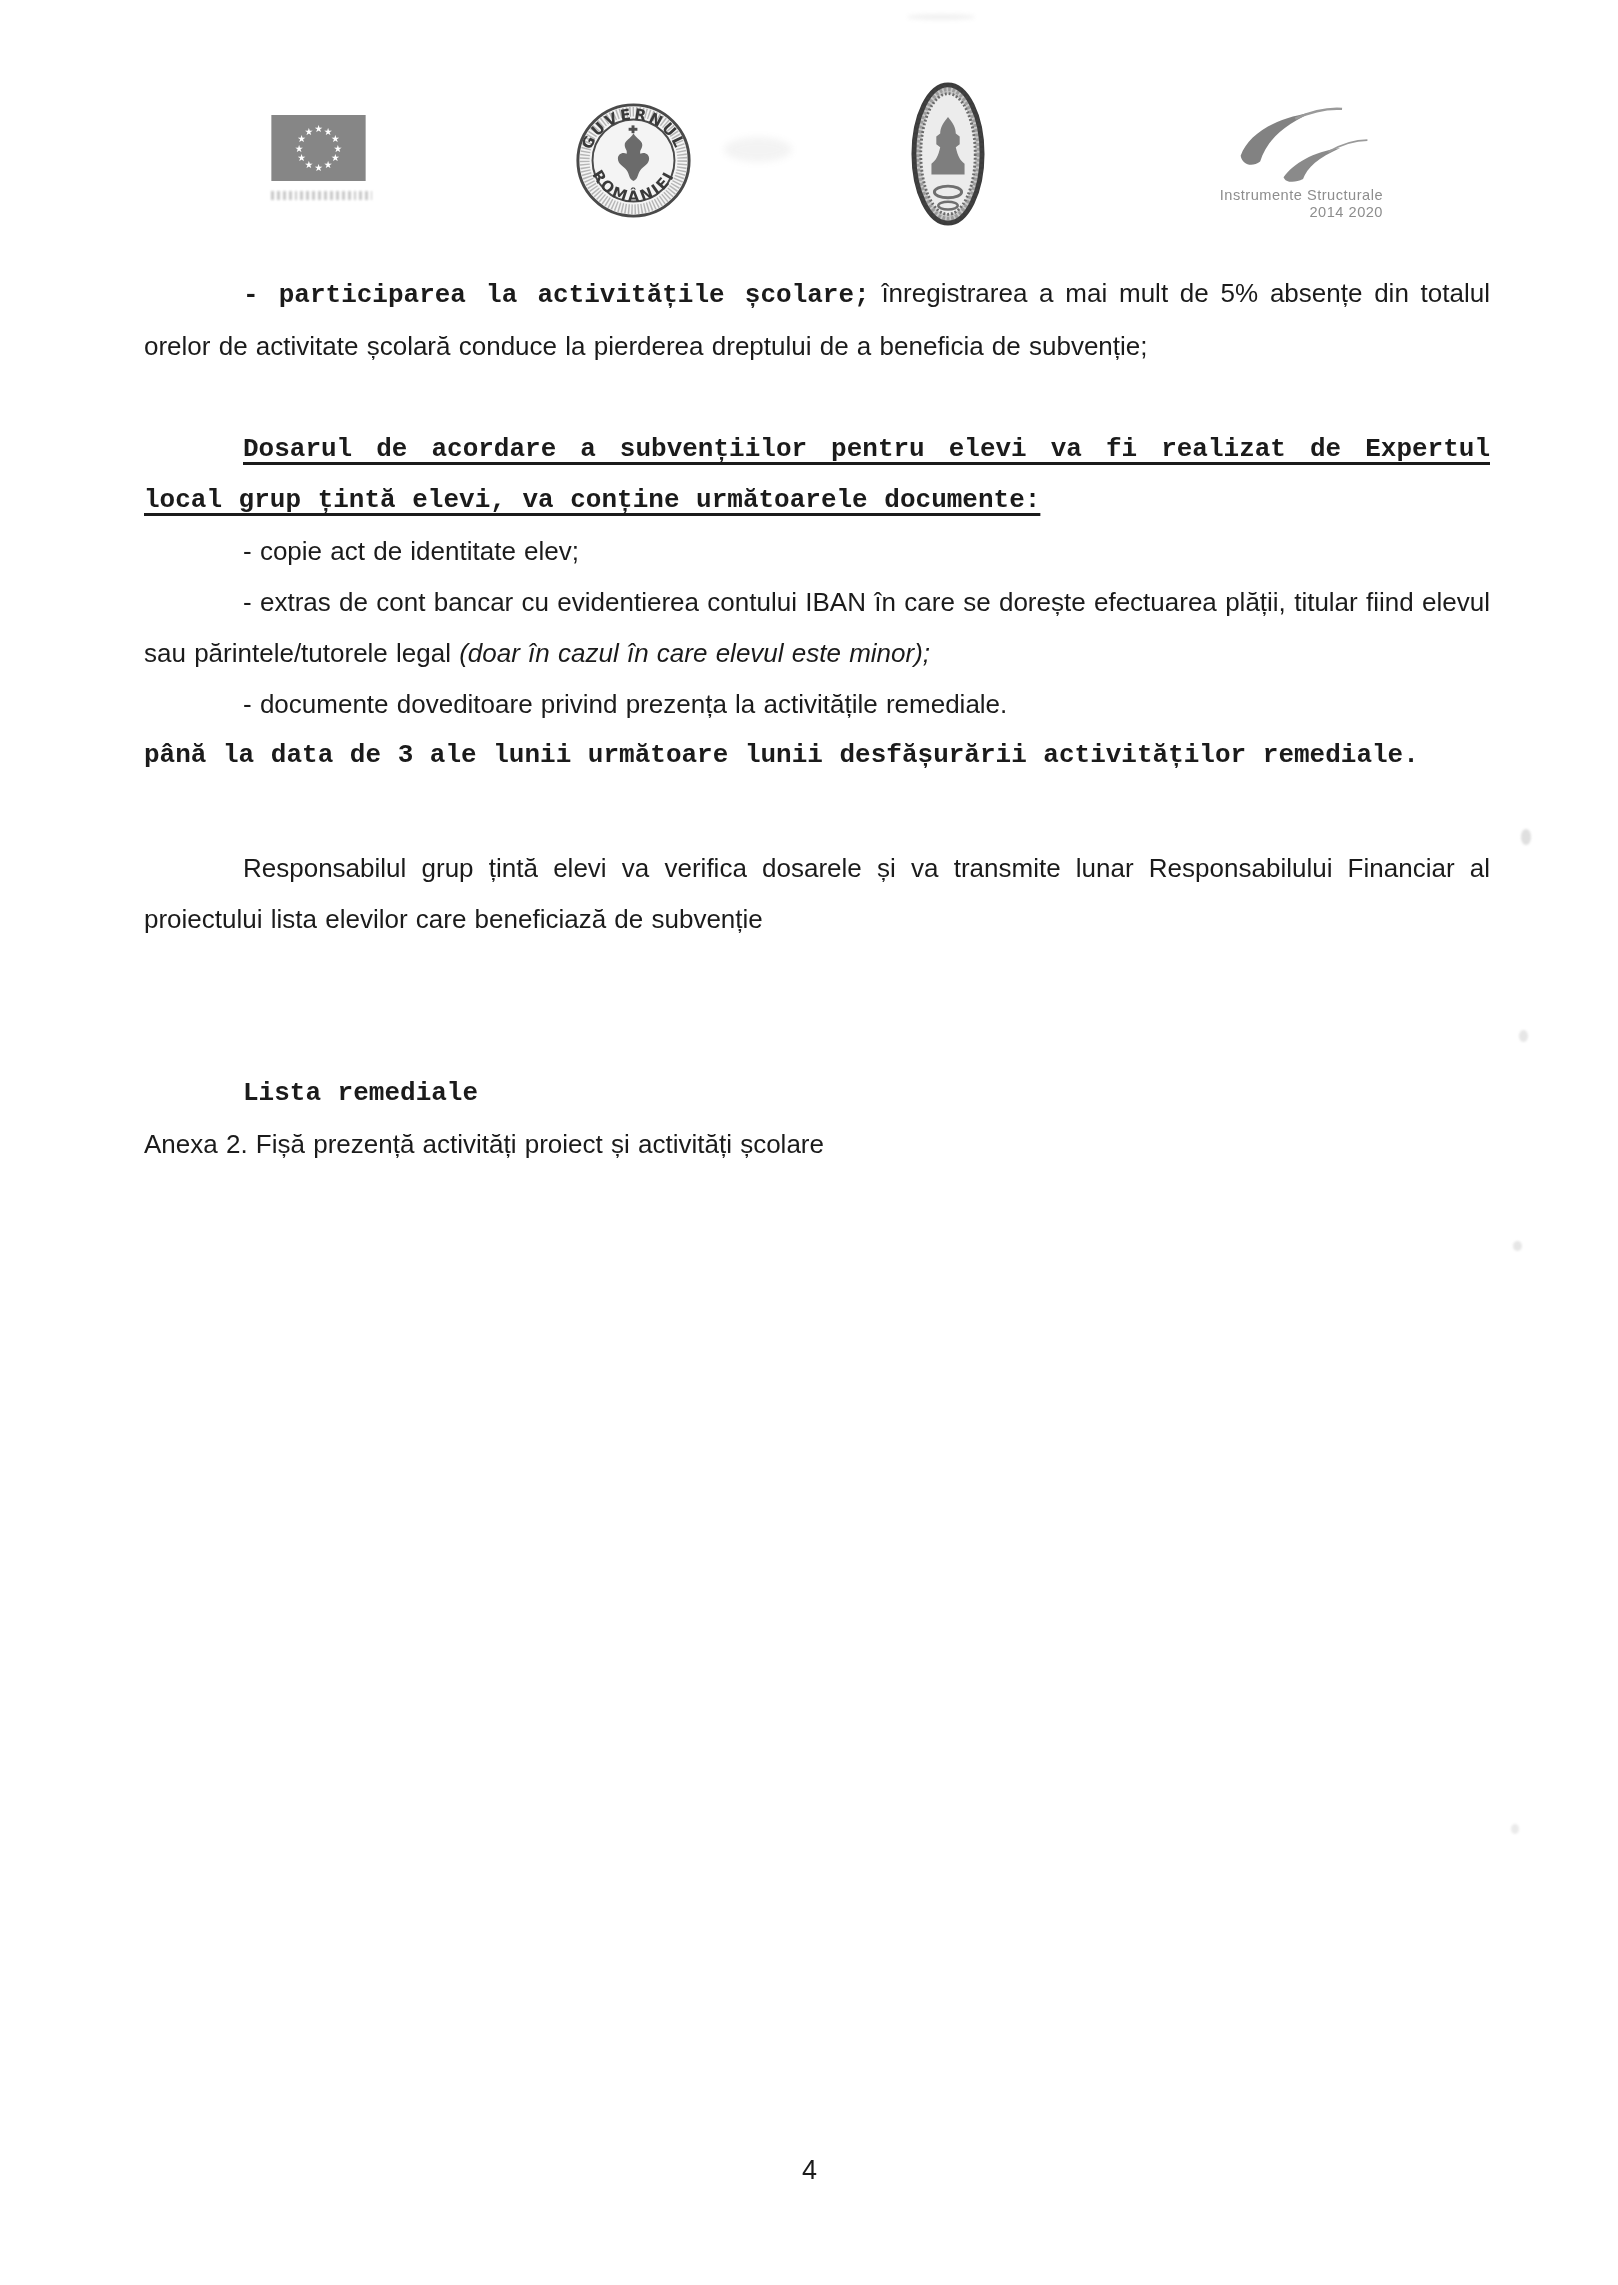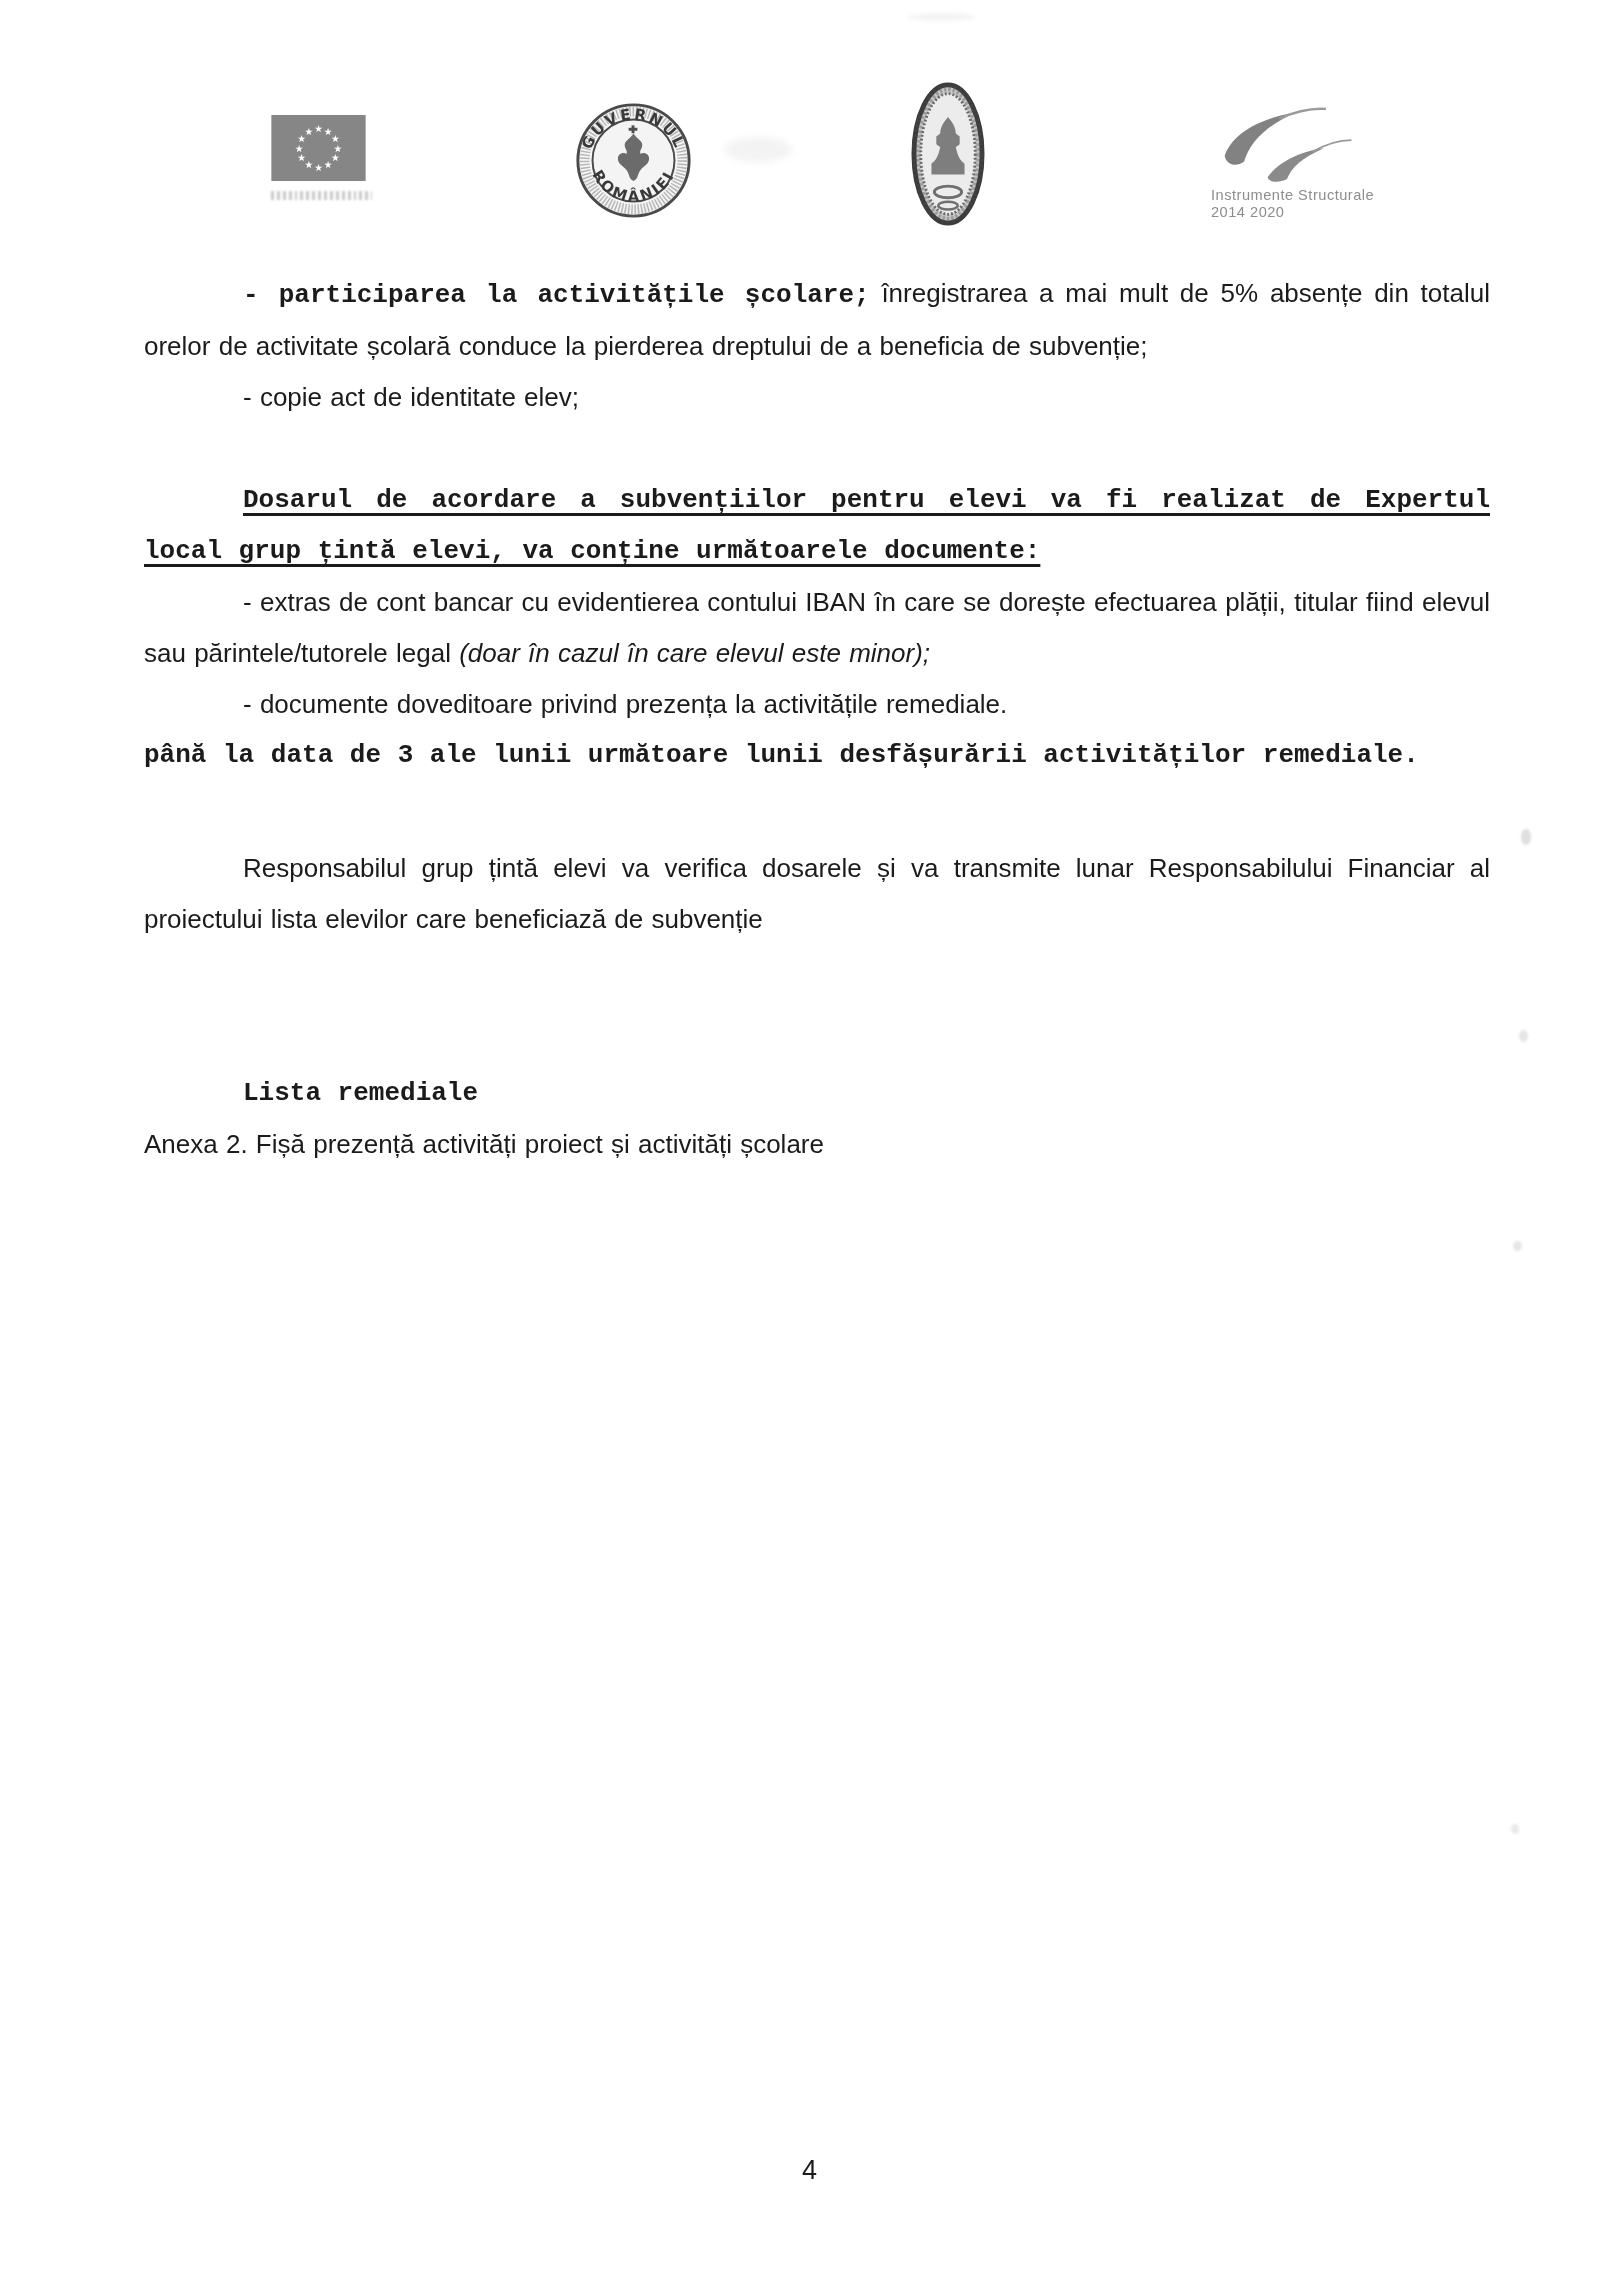--- a/index.html
+++ b/index.html
@@ -15,21 +15,21 @@
   
   .logo{position:absolute;}
   .eu-flag-wrap{left:271px;top:115px;width:107px;text-align:left;}
   .eu-caption{
     width:101px;height:8.8px;margin-top:5.9px;
     background:repeating-linear-gradient(90deg,#9a9a9a 0 2.9px,transparent 2.9px 5.9px);
     filter:blur(1px);opacity:.55;
   }
   .gov-seal-wrap{left:573px;top:100px;width:121px;height:121px;filter:blur(0.3px);}
   .ministry-wrap{left:910px;top:80px;width:76px;height:148px;filter:blur(0.4px);}
-  .instr-wrap{left:1211px;top:105px;width:172px;text-align:left;}
+  .instr-wrap{left:1211px;top:105px;width:172px;text-align:right;}
   .instr-svg{filter:blur(0.4px);}
   .instr-caption{
     color:#8d8d8d;font-size:14.6px;line-height:16.6px;letter-spacing:0.5px;
     filter:blur(0.3px);
   }
 
   
   .text-block{
     position:absolute;left:144px;right:129px;top:268px;
   }
@@ -131,23 +131,23 @@
     <div class="instr-caption">
       <div>Instrumente Structurale</div>
       <div>2014 2020</div>
     </div>
   </div>
 
   <div class="text-block">
 
     <p class="para indent justify"><span class="b">- participarea la activitățile școlare;</span><span> înregistrarea a mai mult de 5% absențe din totalul orelor de activitate școlară conduce la pierderea dreptului de a beneficia de subvenție;</span></p>
 
+    <p class="para indent justify b u gap-heading"><span>Dosarul de acordare a subvențiilor pentru elevi va fi realizat de Expertul local grup țintă elevi, va conține următoarele documente:</span></p>
+
     <p class="para indent"><span>- copie act de identitate elev;</span></p>
-
-    <p class="para indent justify b u gap-heading"><span>Dosarul de acordare a subvențiilor pentru elevi va fi realizat de Expertul local grup țintă elevi, va conține următoarele documente:</span></p>
 
 
     <p class="para indent justify"><span>- extras de cont bancar cu evidentierea contului IBAN în care se dorește efectuarea plății, titular fiind elevul sau părintele/tutorele legal </span><span class="i">(doar în cazul în care elevul este minor);</span></p>
 
 
 
 
     <p class="para indent"><span>- documente doveditoare privind prezența la activitățile remediale.</span></p>
 
     <p class="para b"><span>până la data de 3 ale lunii următoare lunii desfășurării activităților remediale.</span></p>

